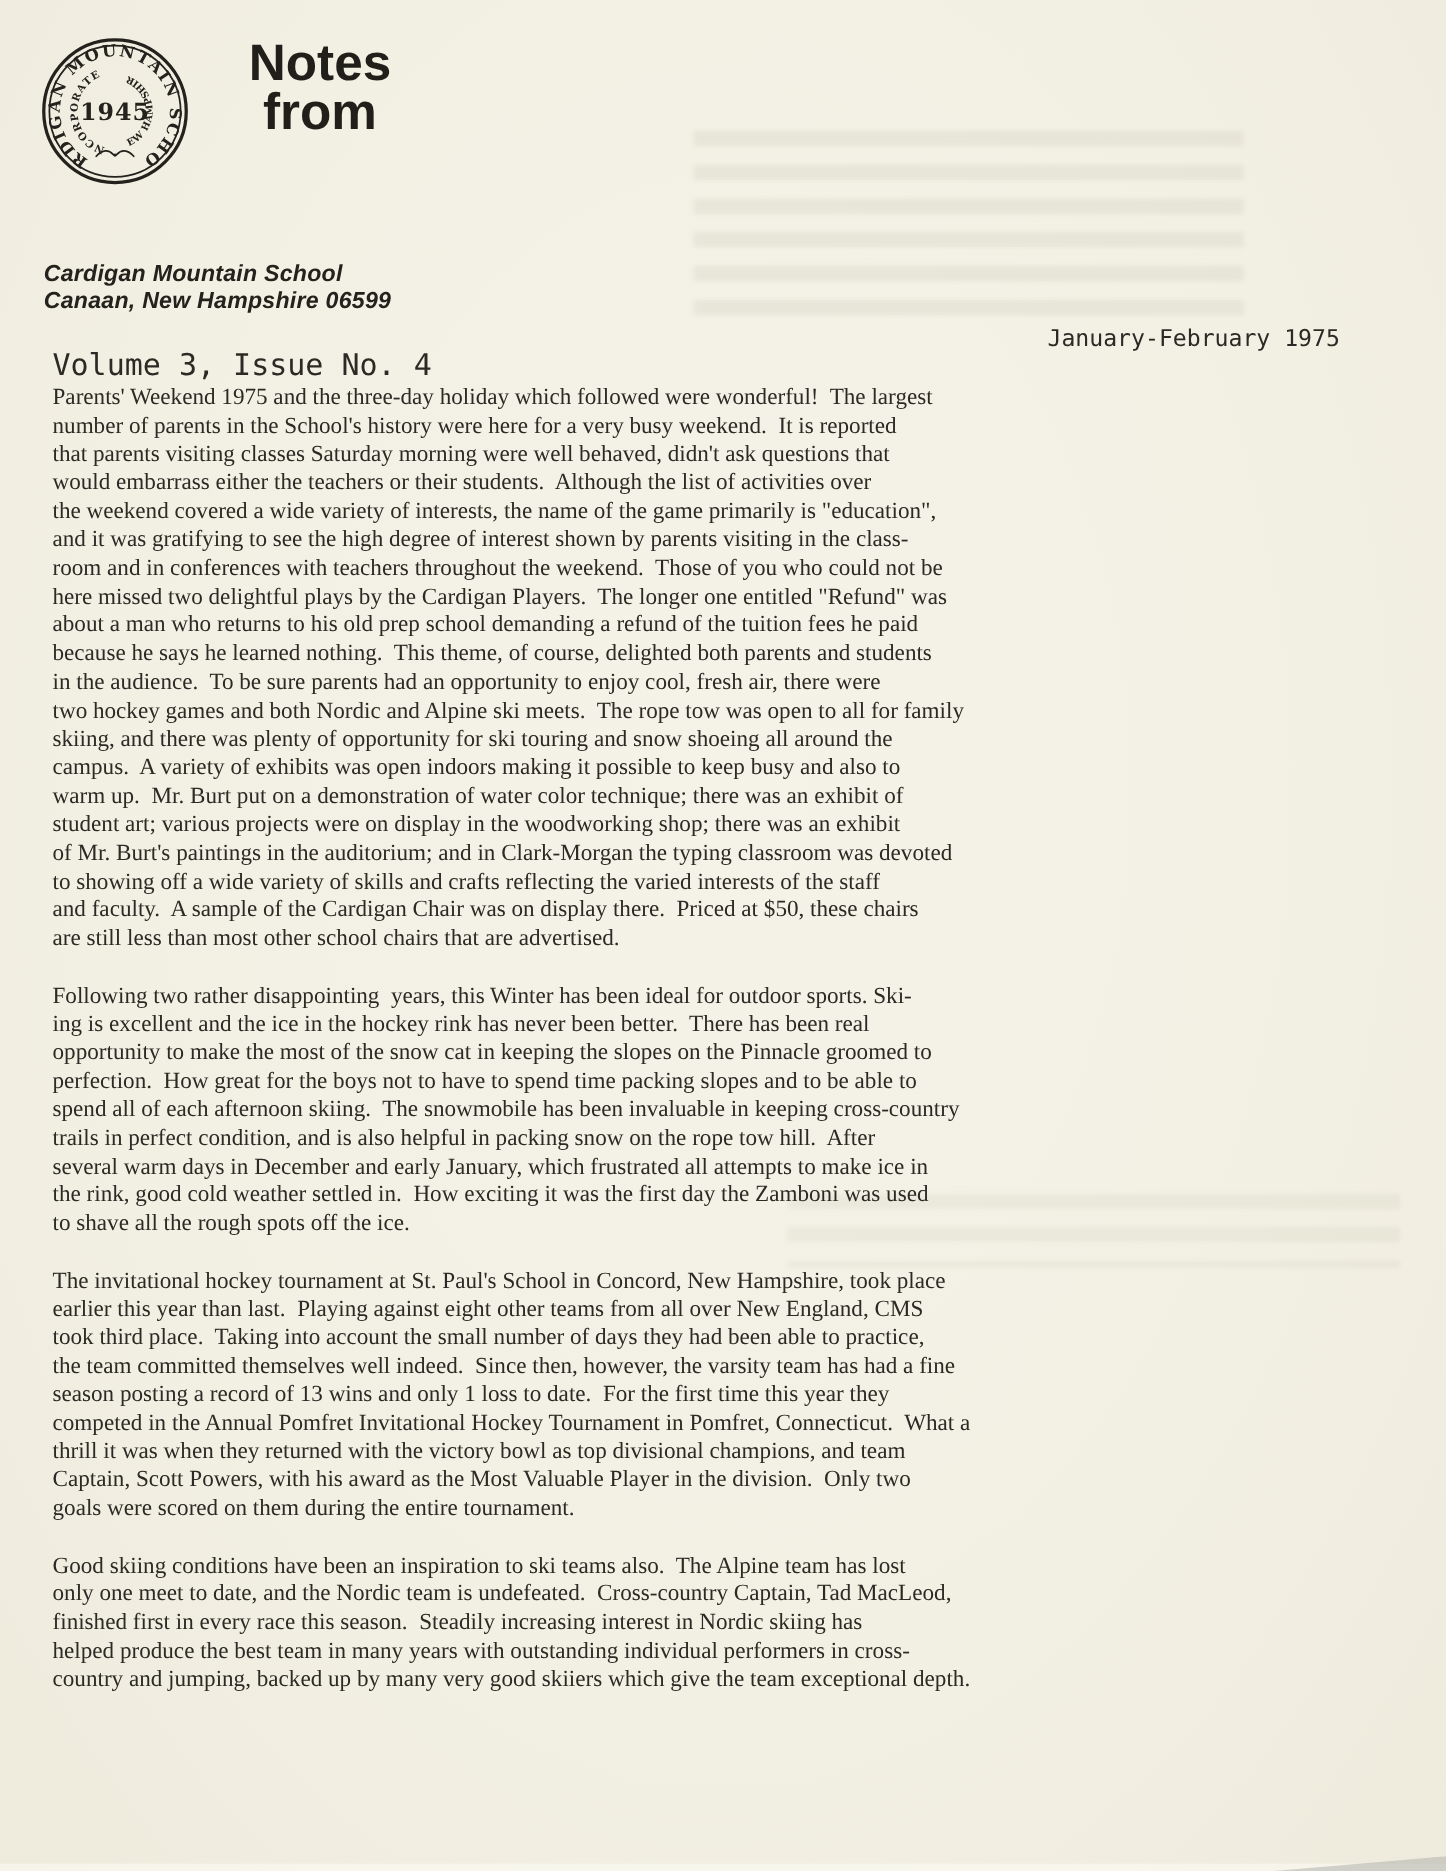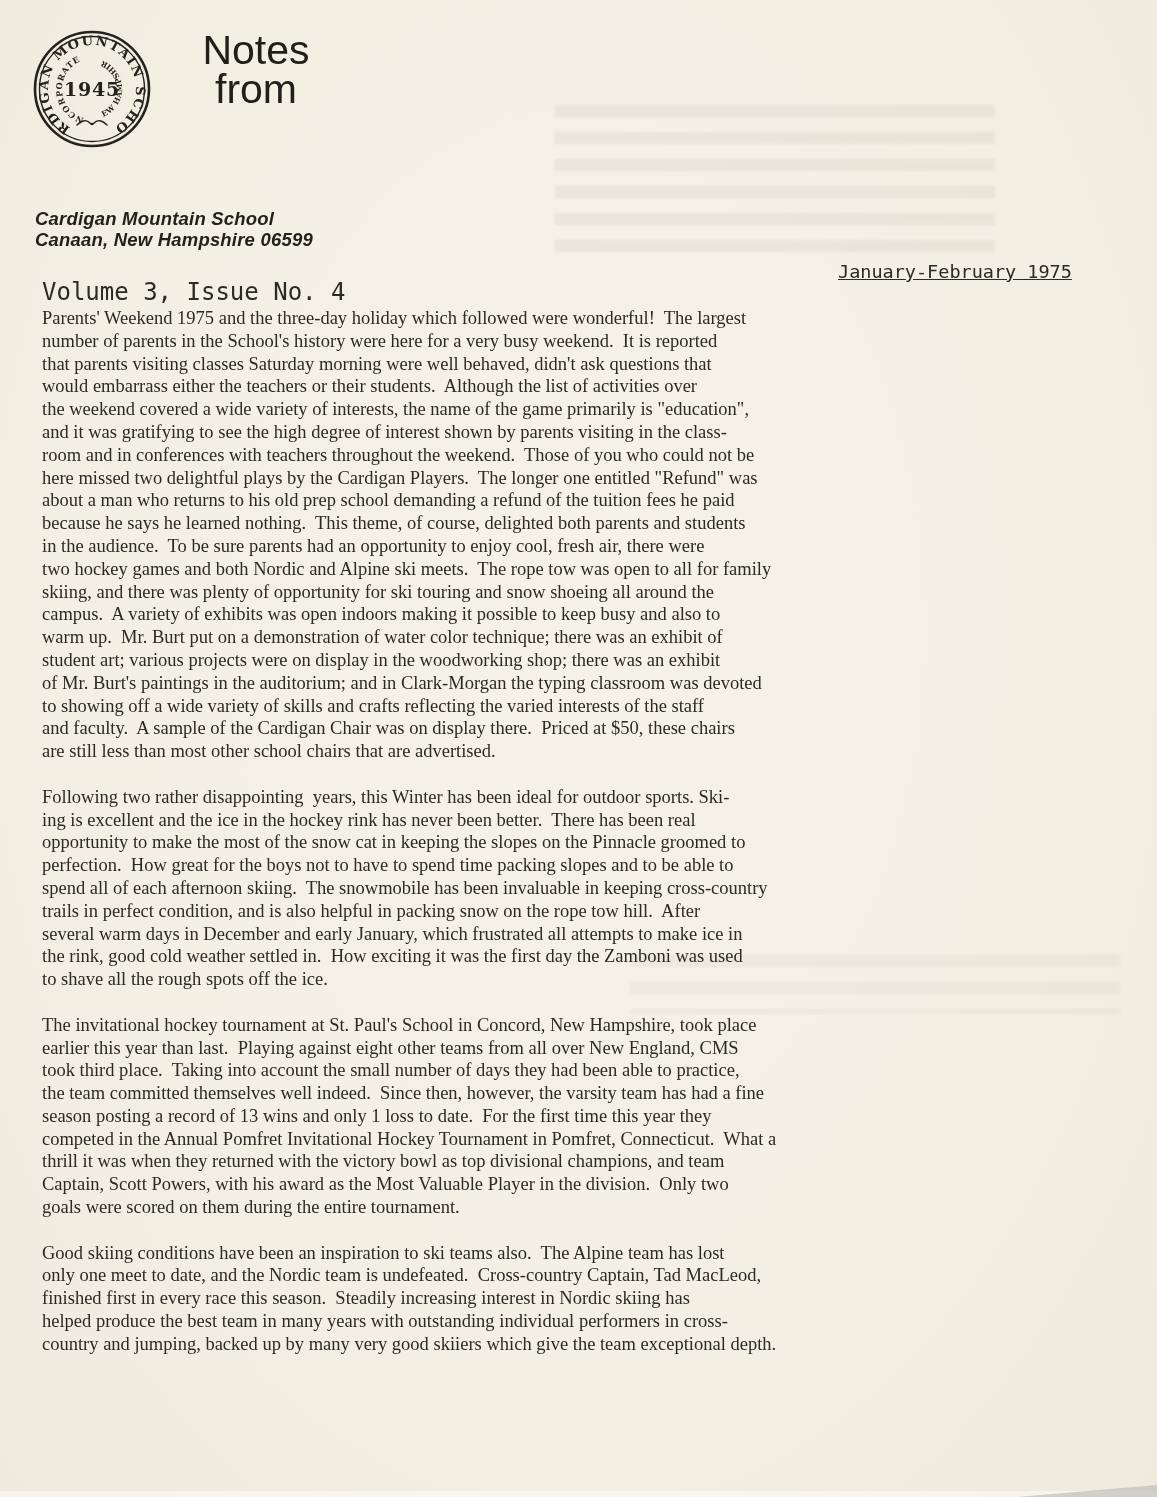--- a/index.html
+++ b/index.html
@@ -28,21 +28,21 @@
     color:#26251f;letter-spacing:0.2px;
   }
   
   .address{
     position:absolute;left:35px;top:208px;
     font-style:italic;font-weight:bold;
     font-size:18.5px;line-height:21px;color:#23221c;letter-spacing:0.2px;
   }
   .mono{font-family:"DejaVu Sans Mono", monospace;color:#2b2a24;}
   .issue-volume{position:absolute;left:42px;top:278px;font-size:24px;}
-  .issue-date{position:absolute;left:838px;top:261px;font-size:18.5px;text-decoration:underline;}
+  .issue-date{position:absolute;left:838px;top:261px;font-size:18.5px;}
   
   .body-text{position:absolute;left:42px;top:307px;width:1100px;}
   .body-text pre{
     margin:0 0 22.8px 0;
     font-family:Liberation Serif, serif;
     font-size:18.5px;line-height:22.8px;
     white-space:pre;color:#2b2a24;
   }
   
   .ghost{
@@ -89,21 +89,21 @@
         <textPath href="#arc-right" startOffset="50%" text-anchor="middle">NEW HAMPSHIRE</textPath>
       </text>
       <text x="60" y="67" text-anchor="middle" font-family="'DejaVu Serif', serif" font-size="19" font-weight="bold" fill="#23221d" letter-spacing="0.8">1945</text>
       <g>
         <path d="M45 96 C 50 90.5 55 90.5 58.5 94.5 C 59.3 95.4 60.7 95.4 61.5 94.5 C 65 90.5 70 90.5 75 96" fill="none" stroke="#23221d" stroke-width="1.4" stroke-linecap="round"></path>
         <circle cx="60" cy="95" r="1.3" fill="#23221d"></circle>
       </g>
     </svg>
   </div>
 
-  <h1 class="masthead-title" style="margin:0;font-weight:400;">
+  <h1 class="masthead-title" style="margin:0;font-weight:700;">
     <div>Notes</div>
     <div>from</div>
   </h1>
 
 
   <div class="address">
     <div>Cardigan Mountain School</div>
     <div>Canaan, New Hampshire 06599</div>
   </div>
 

